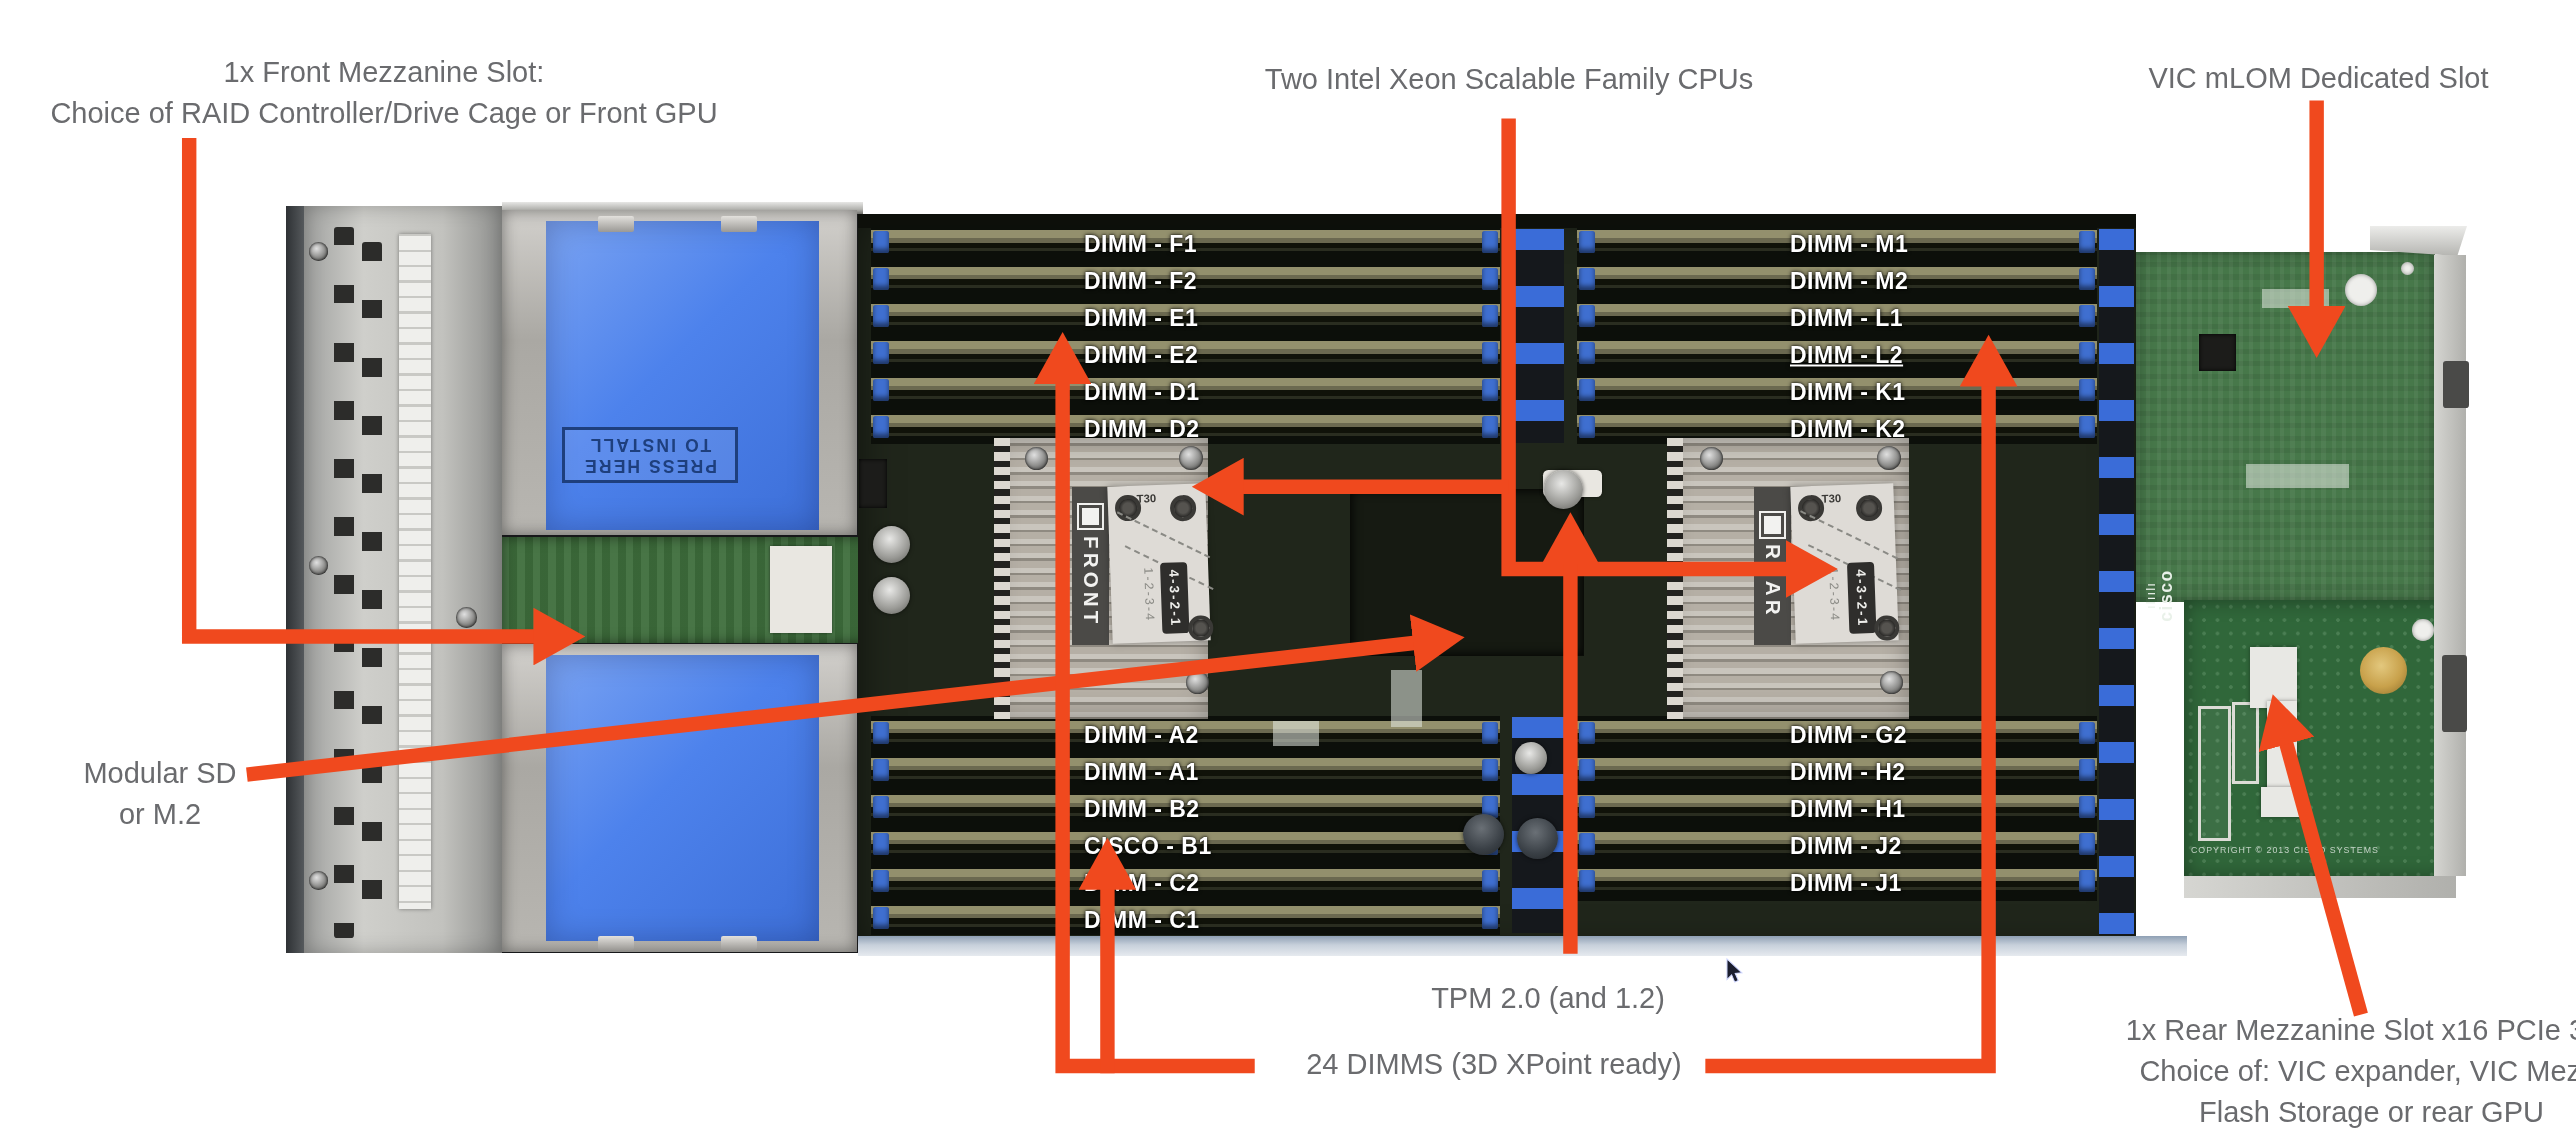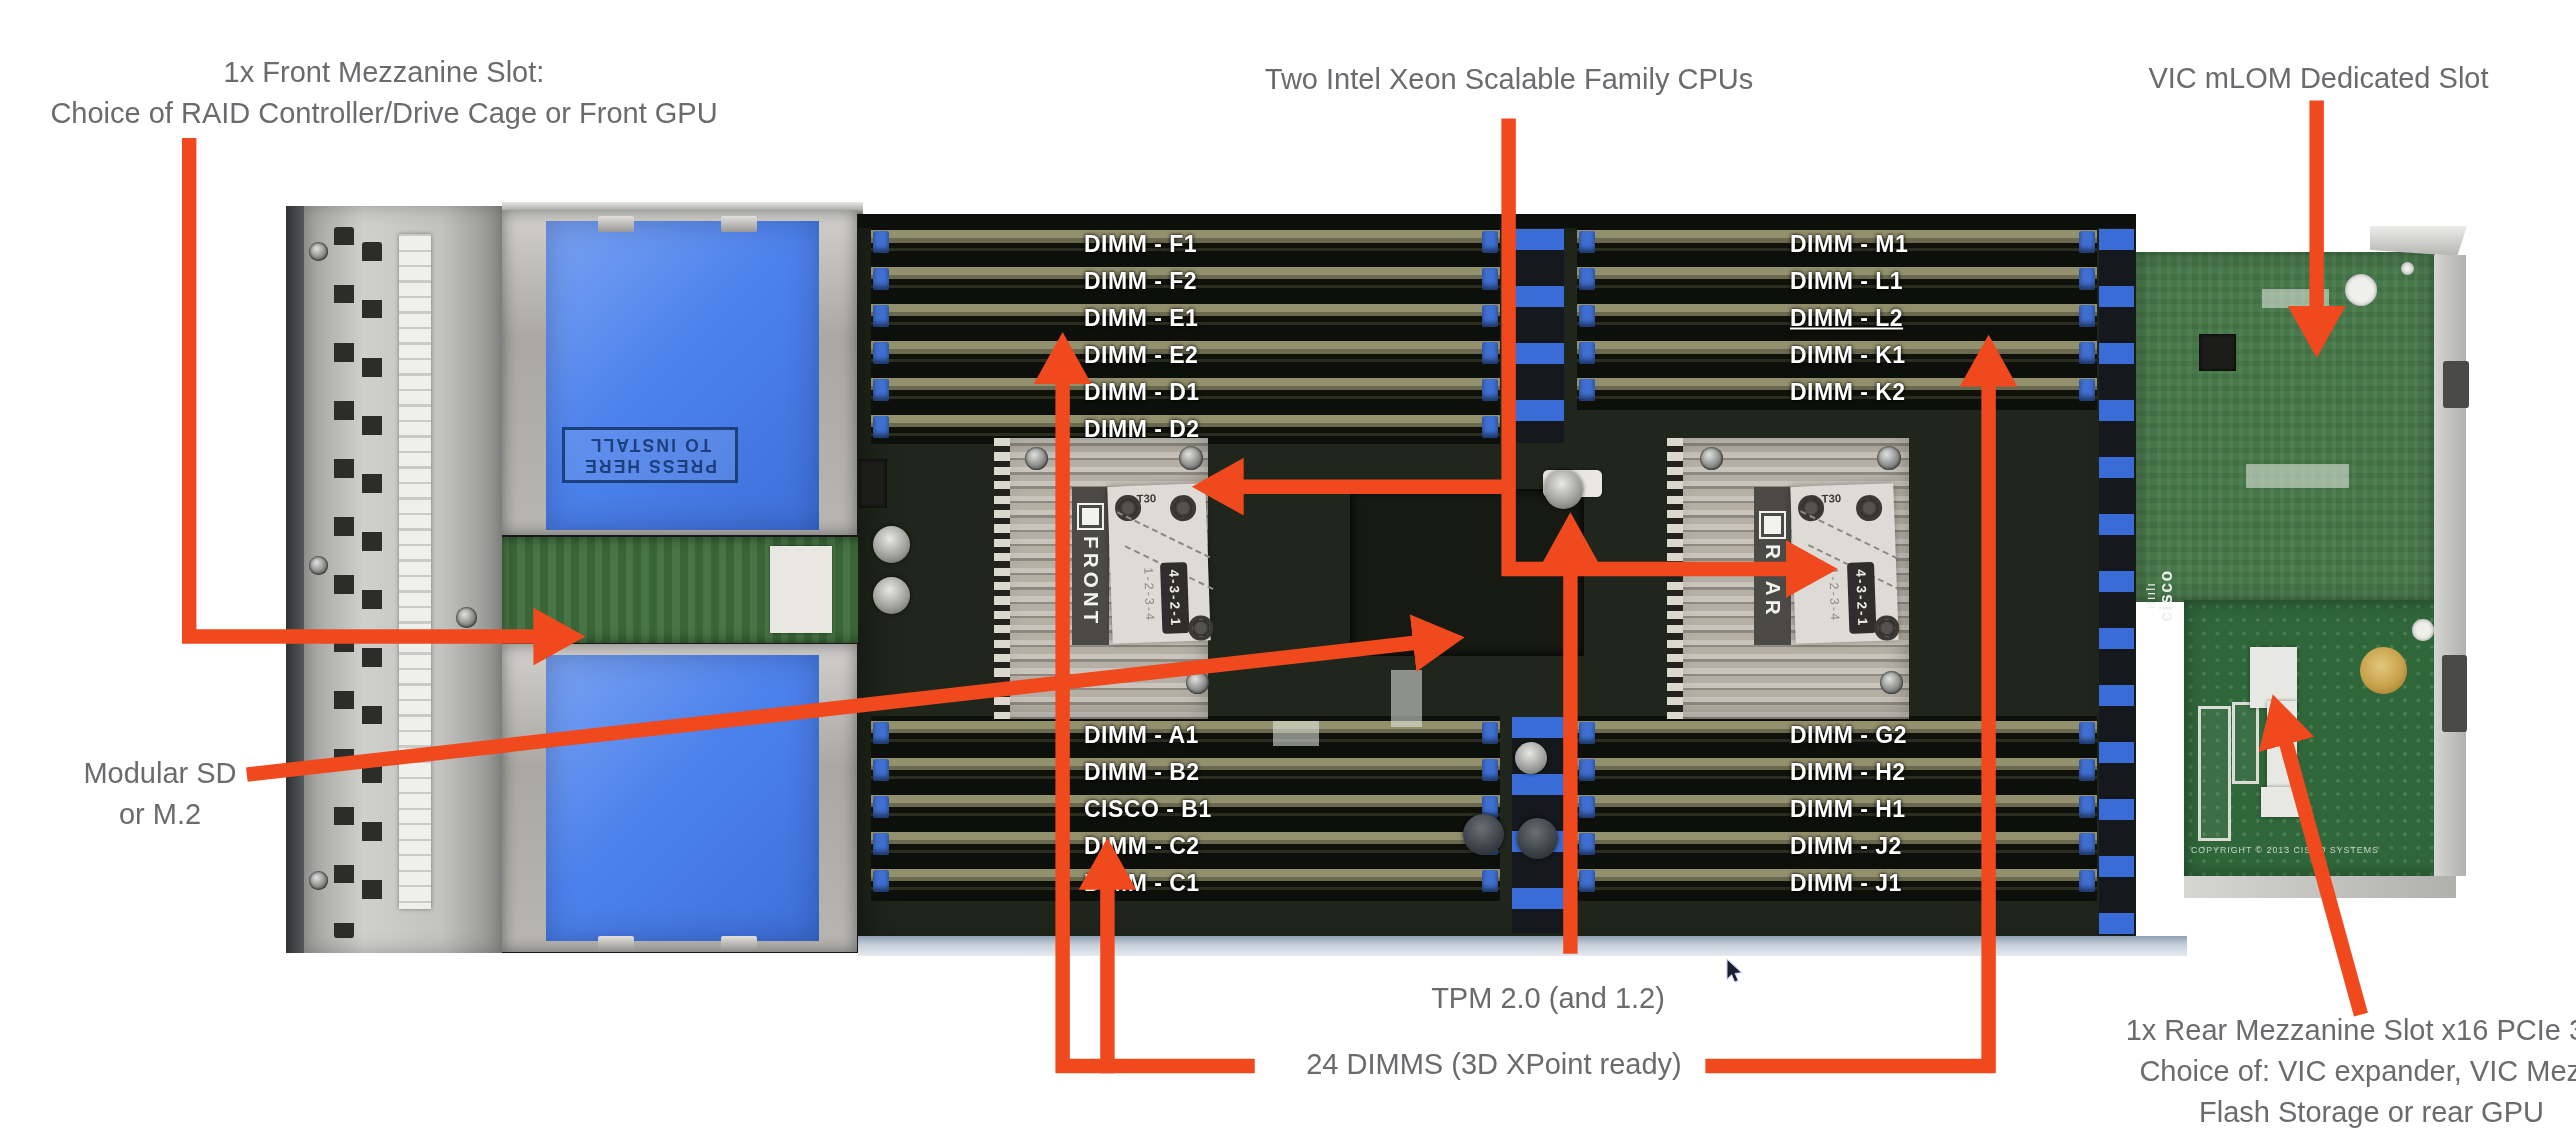--- a/index.html
+++ b/index.html
@@ -134,33 +134,39 @@
       </div>
     <div class="dimm-row">
         <span class="dimm-label" style="left:213px;">DIMM - D2</span>
       </div>
   </div>
   <div class="abs dimm-bank" style="left:1577px;top:225px;width:520px;height:219px;">
     <div class="dimm-row">
         <span class="dimm-label" style="left:213px;">DIMM - M1</span>
       </div>
     <div class="dimm-row">
+        <span class="dimm-label" style="left:213px;">DIMM - M2</span>
+      </div>
+    <div class="dimm-row">
         <span class="dimm-label" style="left:213px;">DIMM - L1</span>
       </div>
     <div class="dimm-row">
         <span class="dimm-label" style="left:213px;text-decoration:underline;">DIMM - L2</span>
       </div>
     <div class="dimm-row">
         <span class="dimm-label" style="left:213px;">DIMM - K1</span>
       </div>
     <div class="dimm-row">
         <span class="dimm-label" style="left:213px;">DIMM - K2</span>
       </div>
   </div>
   <div class="abs dimm-bank" style="left:871px;top:716px;width:629px;height:219px;">
+    <div class="dimm-row">
+        <span class="dimm-label" style="left:213px;">DIMM - A2</span>
+      </div>
     <div class="dimm-row">
         <span class="dimm-label" style="left:213px;">DIMM - A1</span>
       </div>
     <div class="dimm-row">
         <span class="dimm-label" style="left:213px;">DIMM - B2</span>
       </div>
     <div class="dimm-row">
         <span class="dimm-label" style="left:213px;">CISCO - B1</span>
       </div>
     <div class="dimm-row">

